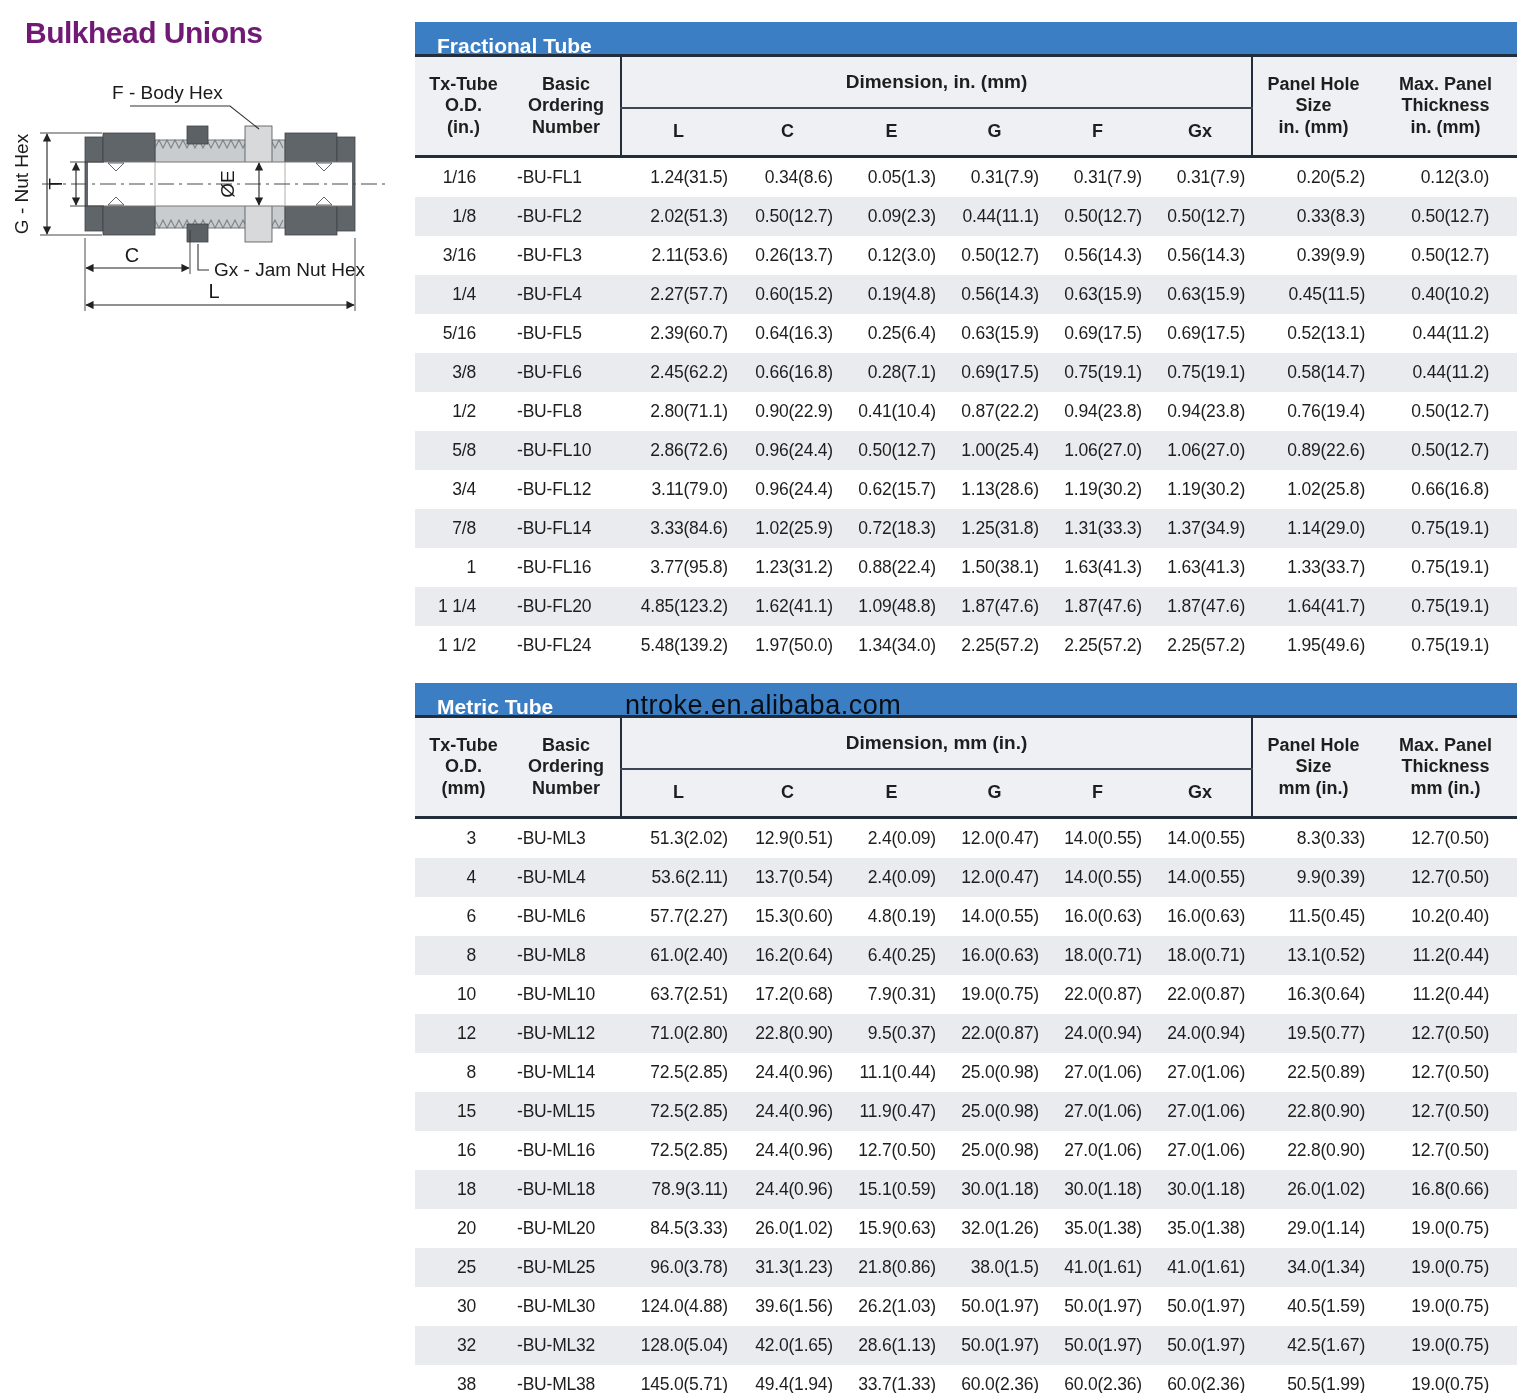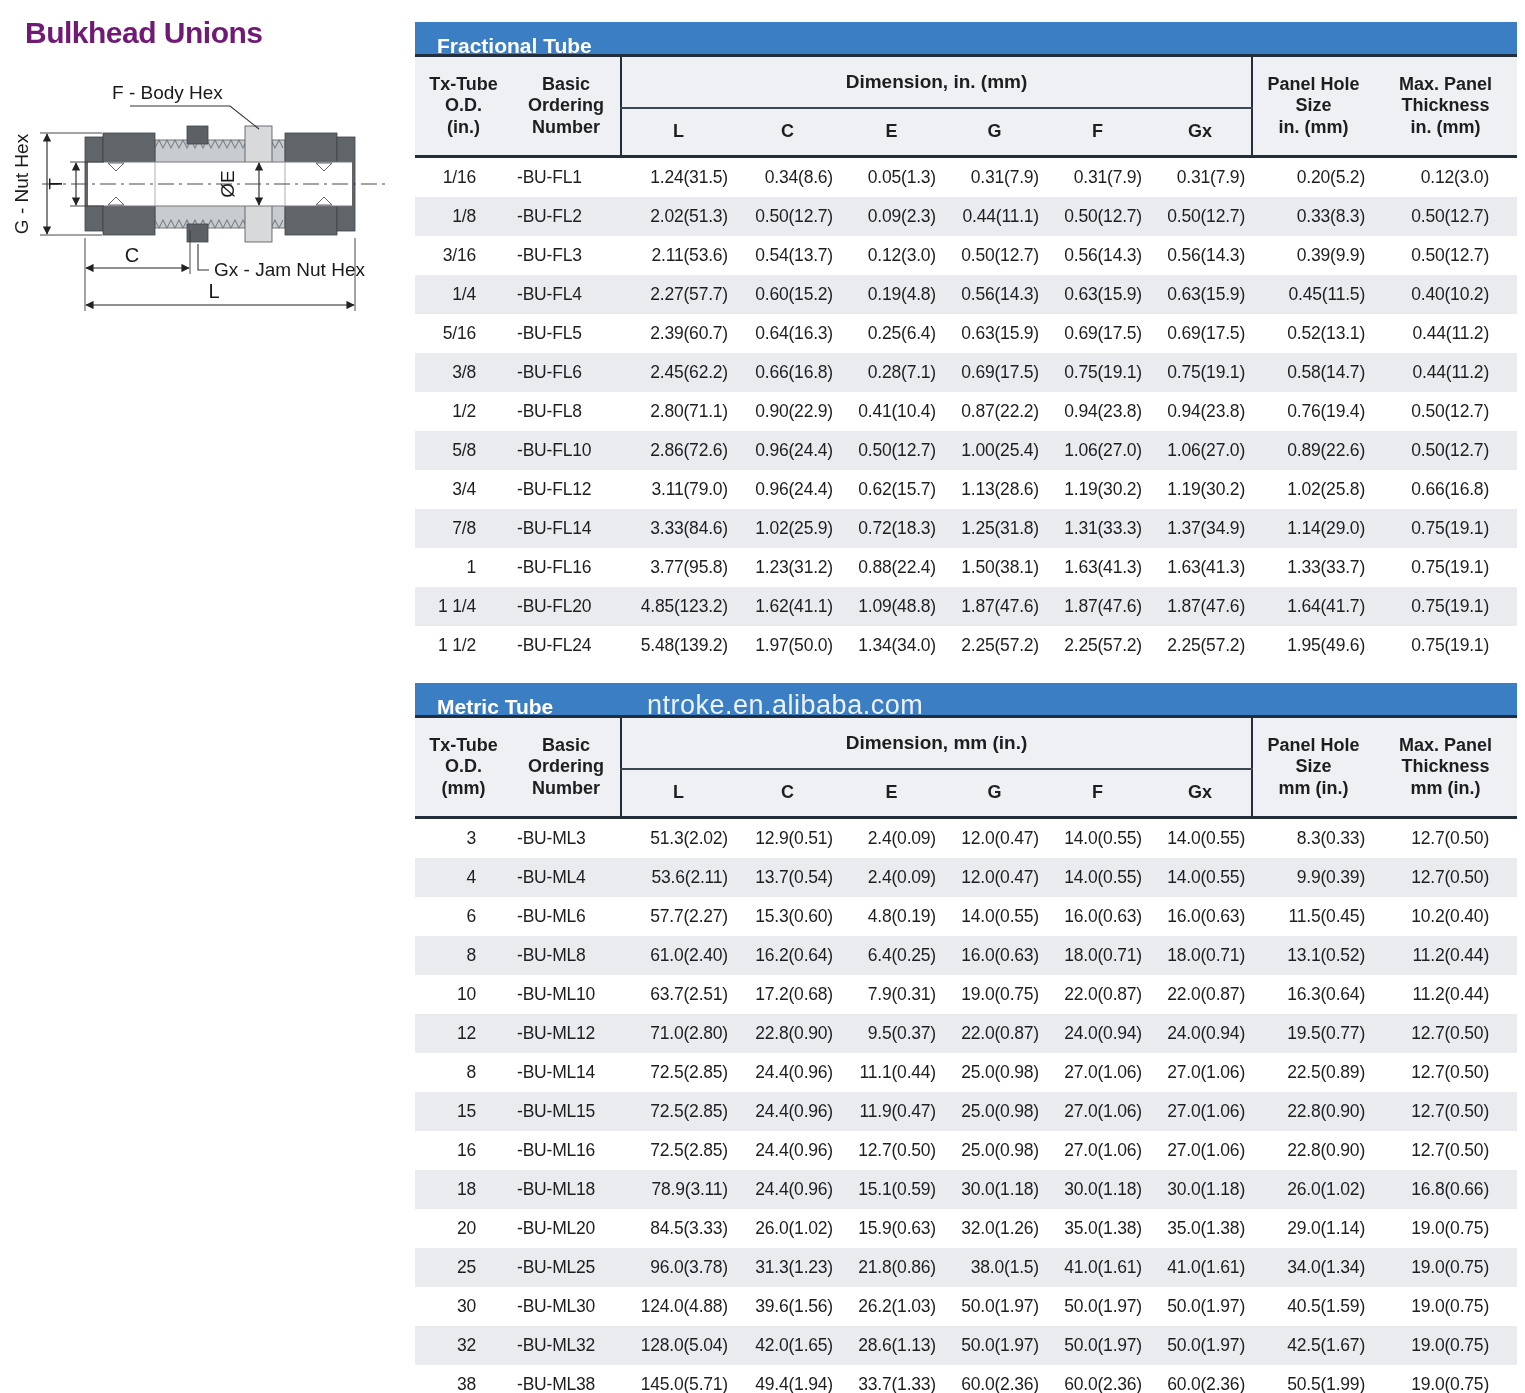--- a/index.html
+++ b/index.html
@@ -8,22 +8,22 @@
   .page-title{position:absolute;left:25px;top:16px;font-size:30px;font-weight:bold;color:#701a75;letter-spacing:-.5px;}
 
   .diagram{position:absolute;left:12px;top:78px;}
 
   .tblwrap{position:absolute;left:415px;width:1102px;}
   .tblwrap.fractional{top:22px;}
   .tblwrap.metric{top:683px;}
 
   .banner{height:32px;background:#3b7ec3;color:#ffffff;font-size:21px;font-weight:bold;
           line-height:48px;padding-left:22px;box-sizing:border-box;position:relative;}
-  .watermark{position:absolute;left:232px;top:0;line-height:44px;font-weight:normal;
-             font-size:27px;color:#ffffff;opacity:.9;letter-spacing:.5px;}
+  .watermark{position:absolute;left:210px;top:0;line-height:44px;font-weight:normal;
+             font-size:27px;color:#000000;opacity:.9;letter-spacing:.5px;}
 
   table{border-collapse:collapse;table-layout:fixed;width:1102px;}
   thead th{background:#eef0f3;font-weight:bold;text-align:center;vertical-align:middle;
            white-space:pre-line;line-height:1.18;padding:2px 0;}
   thead tr.r1 th{border-top:3px solid #232e3c;}
   thead th.bot{border-bottom:3px solid #232e3c;}
   th.vline{border-left:2px solid #232e3c;}
   th.th-group{font-size:19px;border-bottom:2px solid #3c4654;height:46px;}
   th.th-sub{font-size:18px;height:42px;}
   th.th-3line{font-size:18px;margin-left:40px;}
@@ -183,21 +183,21 @@
           <td class="c-val">0.44(11.1)</td>
           <td class="c-val">0.50(12.7)</td>
           <td class="c-val">0.50(12.7)</td>
           <td class="c-val">0.33(8.3)</td>
           <td class="c-val">0.50(12.7)</td>
         </tr>
         <tr>
           <td class="c-od">3/16</td>
           <td class="c-part">-BU-FL3</td>
           <td class="c-val">2.11(53.6)</td>
-          <td class="c-val">0.54(13.7)</td>
+          <td class="c-val">0.26(13.7)</td>
           <td class="c-val">0.12(3.0)</td>
           <td class="c-val">0.50(12.7)</td>
           <td class="c-val">0.56(14.3)</td>
           <td class="c-val">0.56(14.3)</td>
           <td class="c-val">0.39(9.9)</td>
           <td class="c-val">0.50(12.7)</td>
         </tr>
         <tr>
           <td class="c-od">1/4</td>
           <td class="c-part">-BU-FL4</td>

